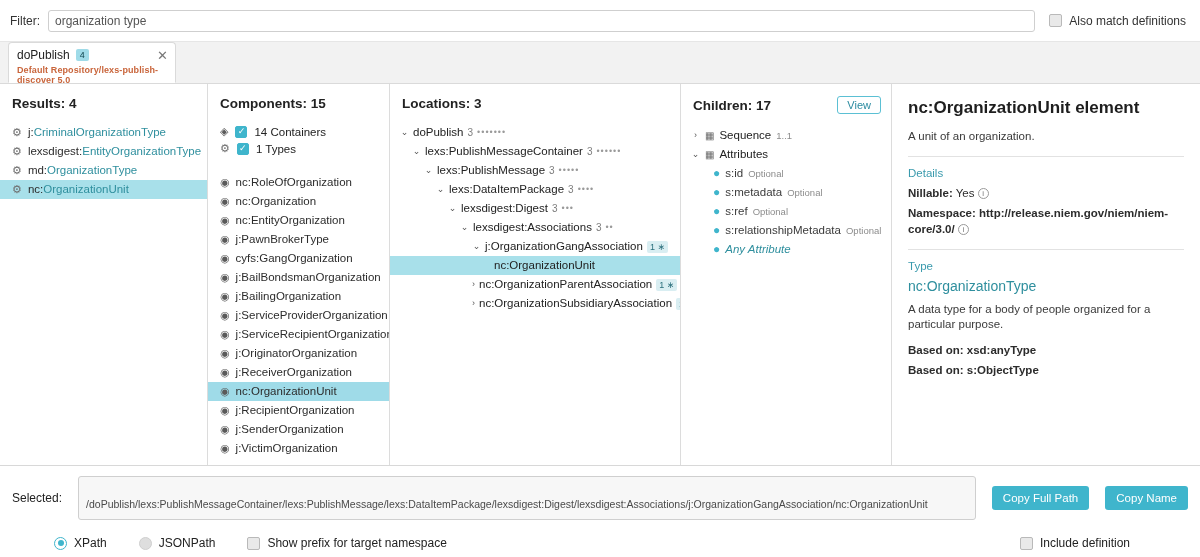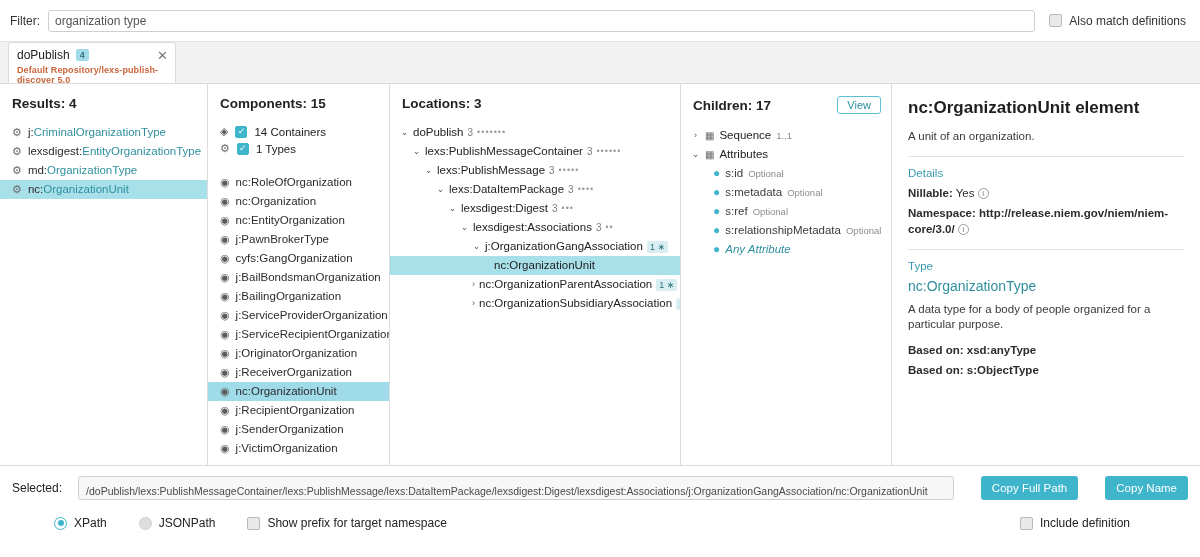--- a/index.html
+++ b/index.html
@@ -189,27 +189,27 @@
 
   
   .bottom { height: 90px; padding: 10px 12px 0 12px; background: #fff; }
   .sel-row { display: flex; align-items: center; gap: 16px; }
   .sel-label { font-size: 12px; color: #222; }
   .sel-path {
     flex: 1; height: 24px;
     border: 1px solid #cfcfcf; border-radius: 3px;
     background: #f7f7f7; color: #4a4a4a;
     font-size: 10.5px;
-    padding: 8px 7px;
+    padding: 21px 7px;
     overflow: hidden; white-space: nowrap;
     font-family: "Liberation Sans", sans-serif;
   }
   .btn-teal {
     background: #3fb5cc; color: #fff; border: none; border-radius: 3px;
-    font-size: 11.5px; padding: 6px 11px; cursor: pointer; margin-left: 11px;
+    font-size: 11.5px; padding: 6px 11px; cursor: pointer;
   }
   .opt-row { display: flex; align-items: center; gap: 0; margin-top: 16px; padding-left: 42px; }
   .radio {
     width: 13px; height: 13px; border-radius: 50%;
     border: 1px solid #b4b4b4; background: #fff;
     display: inline-flex; align-items: center; justify-content: center;
   }
   .radio.on { border-color: #3fb5cc; }
   .radio.on::after {
     content: ""; width: 6px; height: 6px; border-radius: 50%; background: #3fb5cc;

